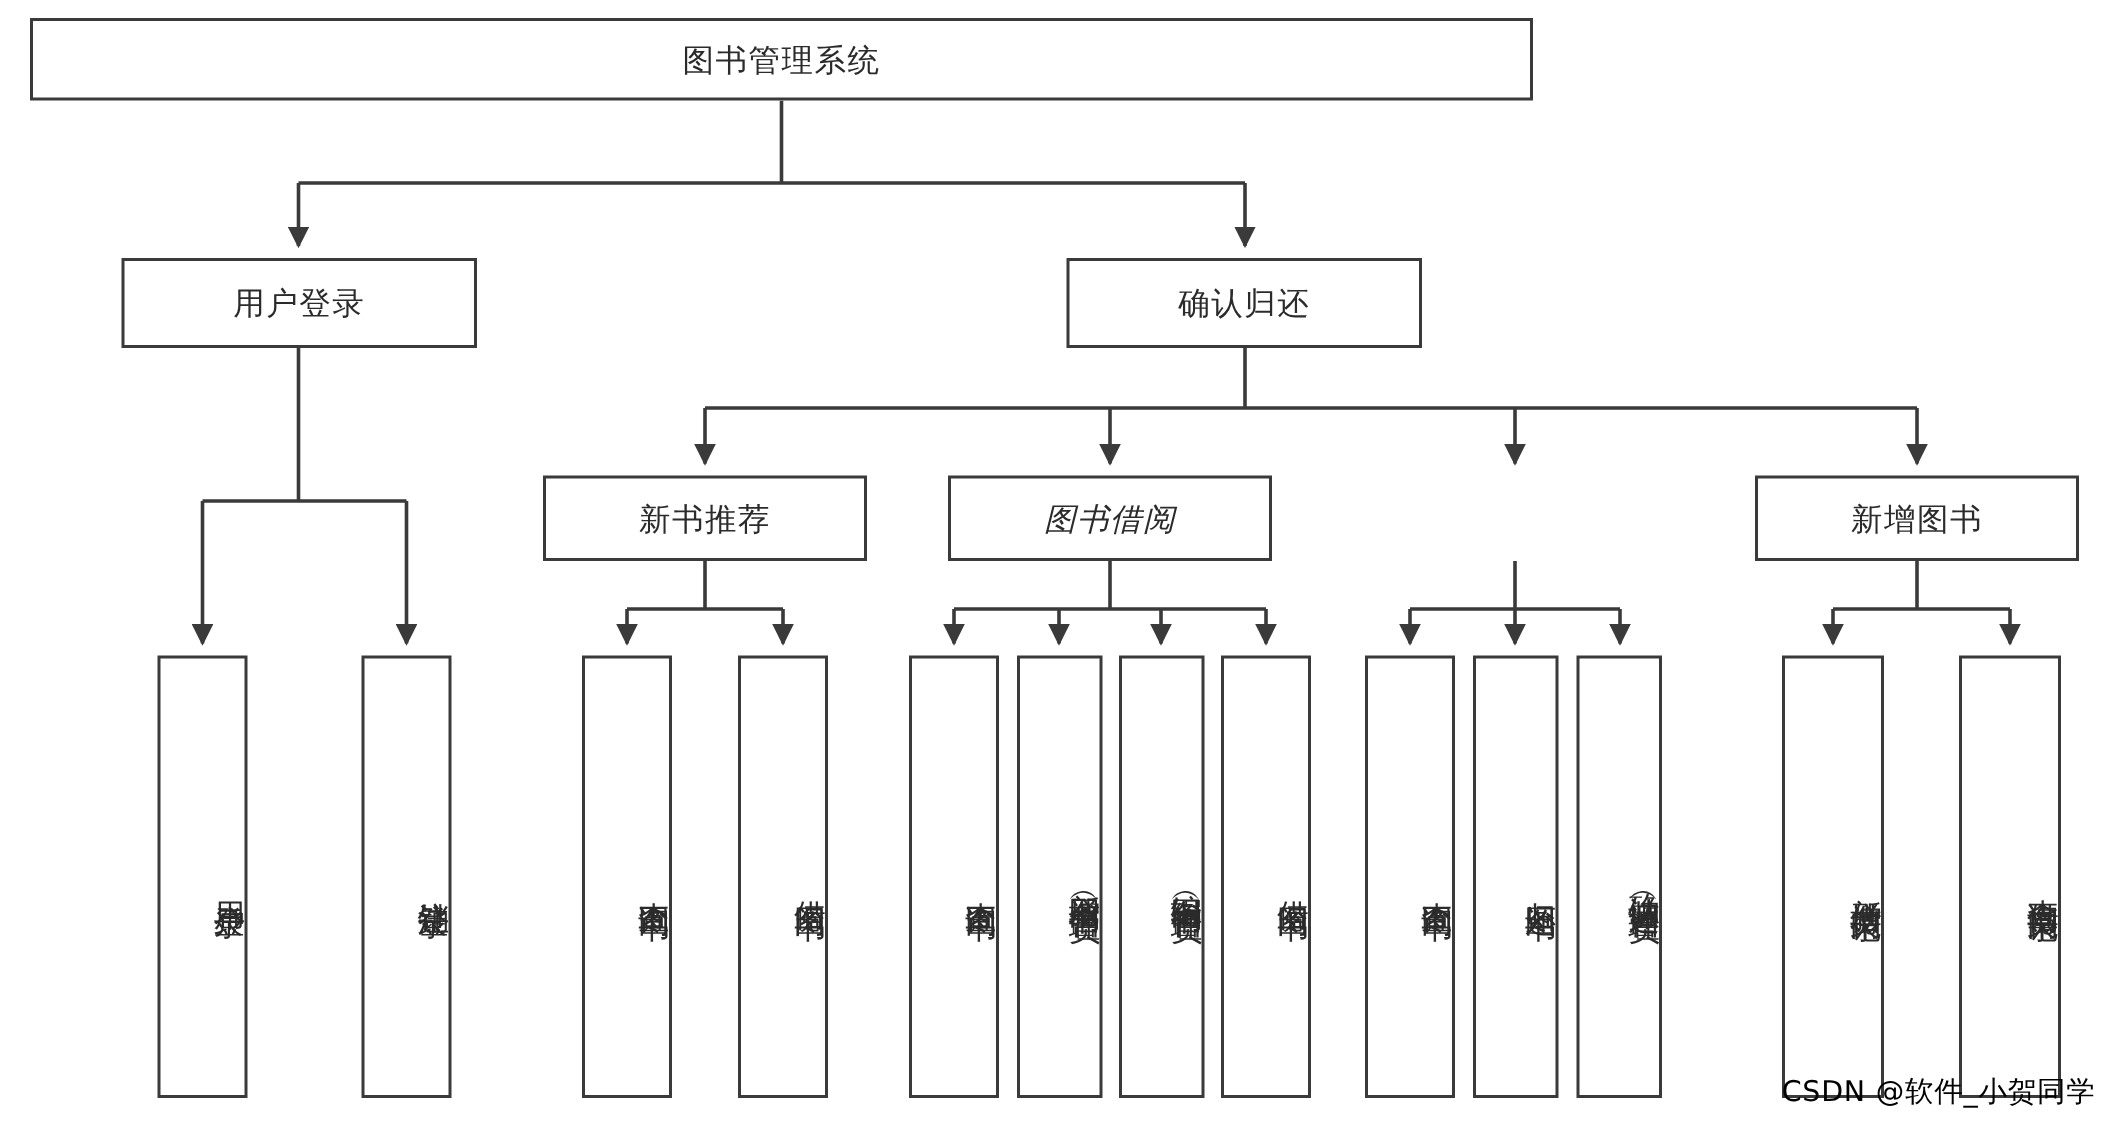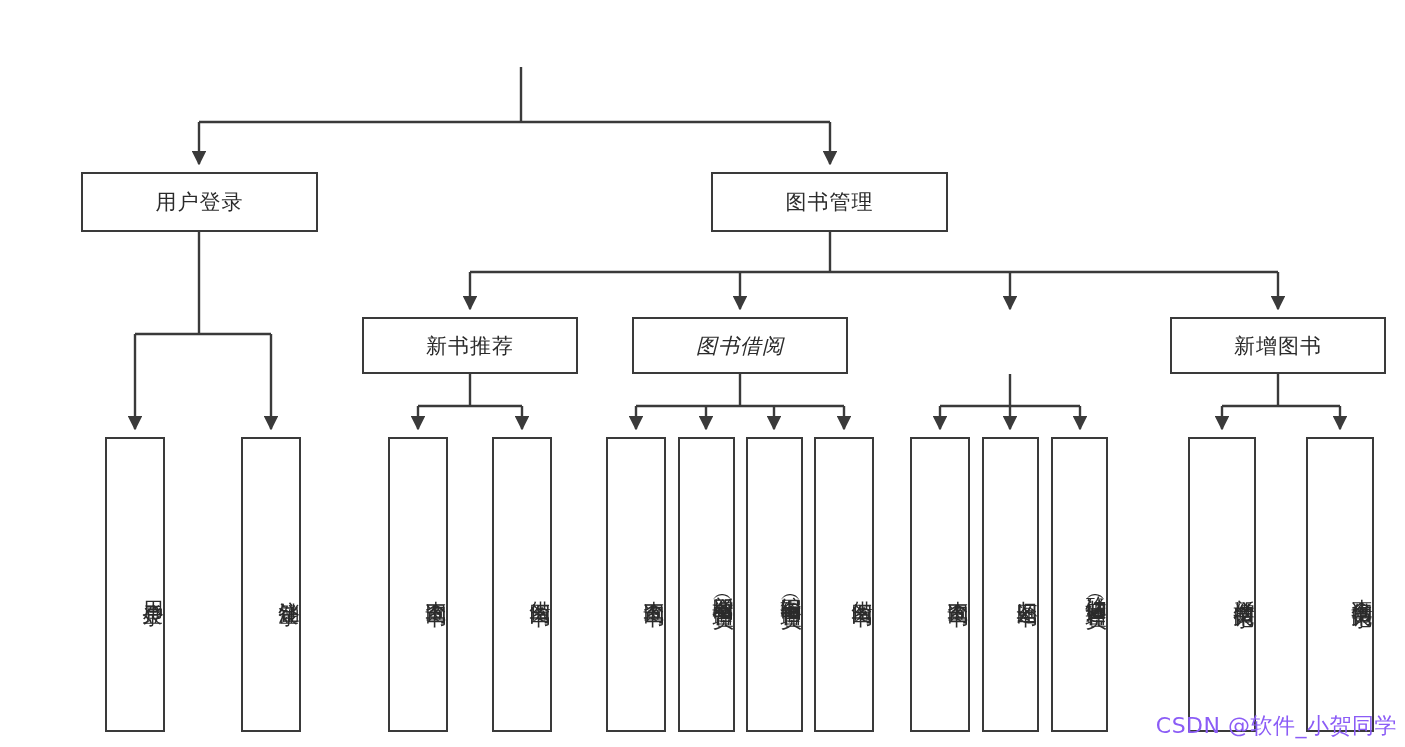--- a/index.html
+++ b/index.html
@@ -55,22 +55,22 @@
     line-height: 1;
     white-space: nowrap;
   }
   .node-title {
     font-size: 22px;
   }
   #watermark {
     position: absolute;
     right: 8px;
     bottom: 6px;
-    font-size: 22px;
-    color: #8b5cf6;
+    font-size: 19px;
+    color: #000000;
     letter-spacing: 0.5px;
     white-space: nowrap;
   }
 </style>
 </head>
 <body>
 
 <div id="diagram-root">
 
   <svg class="connectors" viewBox="0 0 1405 747" xmlns="http://www.w3.org/2000/svg">
@@ -119,24 +119,25 @@
       <path d="M 1010 406 L 1010 429" marker-end="url(#arrow)"></path>
       <path d="M 1080 406 L 1080 429" marker-end="url(#arrow)"></path>
 
       <path d="M 1278 374 L 1278 406"></path>
       <path d="M 1222 406 L 1340 406"></path>
       <path d="M 1222 406 L 1222 429" marker-end="url(#arrow)"></path>
       <path d="M 1340 406 L 1340 429" marker-end="url(#arrow)"></path>
     </g>
   </svg>
 
+  <div class="node horizontal node-title" style="left:20px; top:12px; width:1002px; height:55px;">图书管理系统</div>
 
   <div class="node horizontal" style="left:81px; top:172px; width:237px; height:60px;">用户登录</div>
 
-  <div class="node horizontal" style="left:711px; top:172px; width:237px; height:60px;">图书管理</div>
+  <div class="node horizontal" style="left:711px; top:172px; width:237px; height:60px;">确认归还</div>
 
   <div class="node horizontal" style="left:362px; top:317px; width:216px; height:57px;">新书推荐</div>
 
   <div class="node horizontal" style="left:632px; top:317px; width:216px; height:57px;font-style:italic;">图书借阅</div>
 
 
   <div class="node horizontal" style="left:1170px; top:317px; width:216px; height:57px;">新增图书</div>
 
   <div class="node vertical" style="left:105px; top:437px; width:60px; height:295px;">
     <span class="vtext">用户登录</span>

